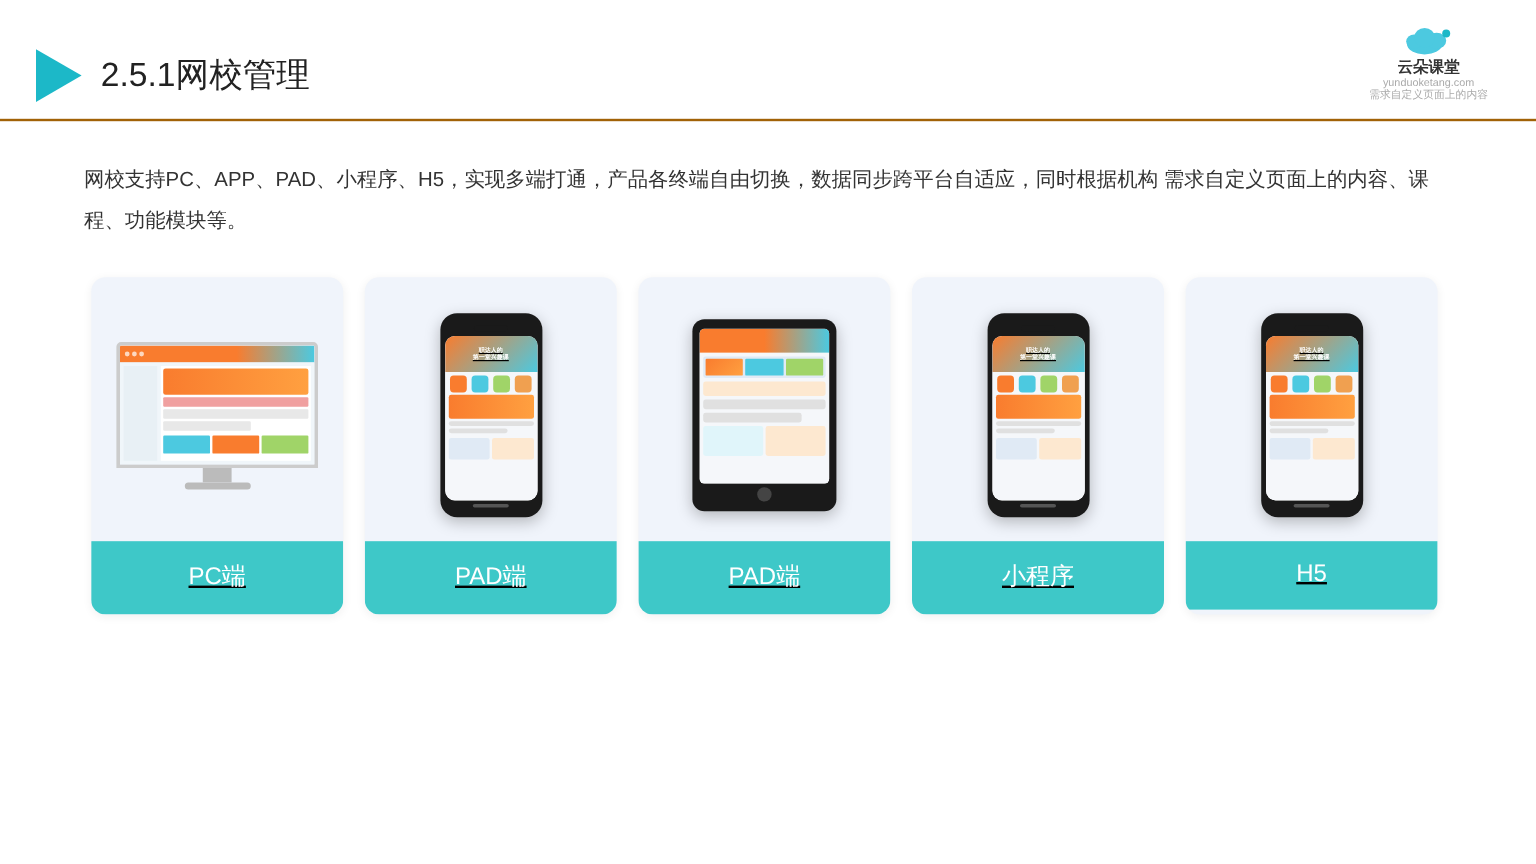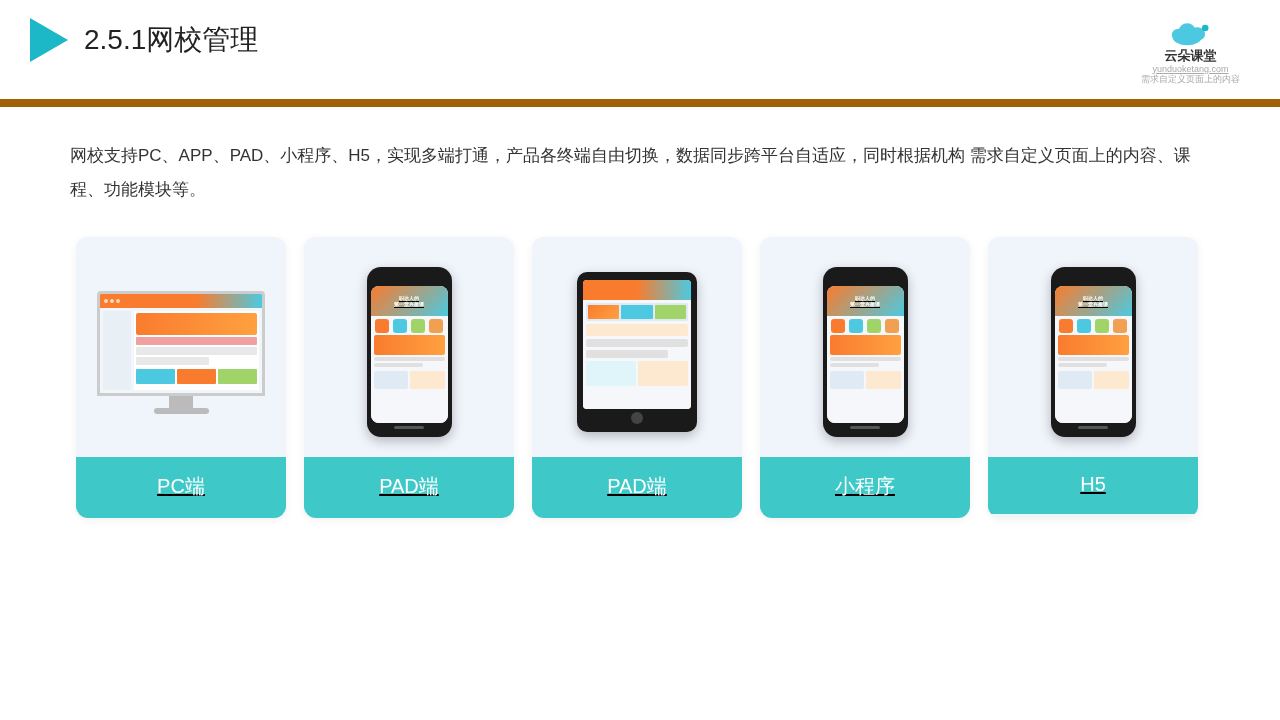--- a/index.html
+++ b/index.html
@@ -8,24 +8,24 @@
       height: 720px;
       background: #fff;
       font-family: 'Microsoft YaHei', 'PingFang SC', sans-serif;
       overflow: hidden;
       position: relative;
     }
 
     
     .header {
       display: flex;
-      align-items: flex-start;
+      align-items: flex-end;
       justify-content: space-between;
       padding: 18px 40px 14px 30px;
-      border-bottom: 8px solid #a16207;
+      border-bottom: 2px solid #a16207;
     }
     .header-left {
       display: flex;
       align-items: center;
       gap: 16px;
     }
     .play-icon {
       width: 0;
       height: 0;
       border-top: 22px solid transparent;
@@ -337,21 +337,21 @@
     <svg class="logo-svg" viewBox="0 0 80 45">
 
       <ellipse cx="35" cy="28" rx="22" ry="13" fill="#4cc9e0"></ellipse>
       <ellipse cx="22" cy="25" rx="10" ry="9" fill="#4cc9e0"></ellipse>
       <ellipse cx="50" cy="24" rx="12" ry="10" fill="#4cc9e0"></ellipse>
       <ellipse cx="35" cy="20" rx="13" ry="12" fill="#4cc9e0"></ellipse>
 
       <circle cx="62" cy="15" r="5" fill="#1cb8c8"></circle>
     </svg>
     <div style="font-size:13px;color:#333;font-weight:bold;text-align:center;line-height:1.2;">云朵课堂</div>
-    <div style="font-size:9px;color:#aaa;text-align:center;text-decoration:underline;">yunduoketang.com</div>
+    <div style="font-size:9px;color:#aaa;text-align:center;">yunduoketang.com</div>
     <div style="font-size:9px;color:#aaa;text-align:center;line-height:1.3;">需求自定义页面上的内容</div>
   </div>
 </div>
 
 <div class="content">
   <div class="description">
     <span>网校支持PC、APP、PAD、小程序、H5，实现多端打通，产品各终端自由切换，数据同步跨平台自适应，同时根据机构
 需求自定义页面上的内容、课程、功能模块等。</span>
   </div>
 

